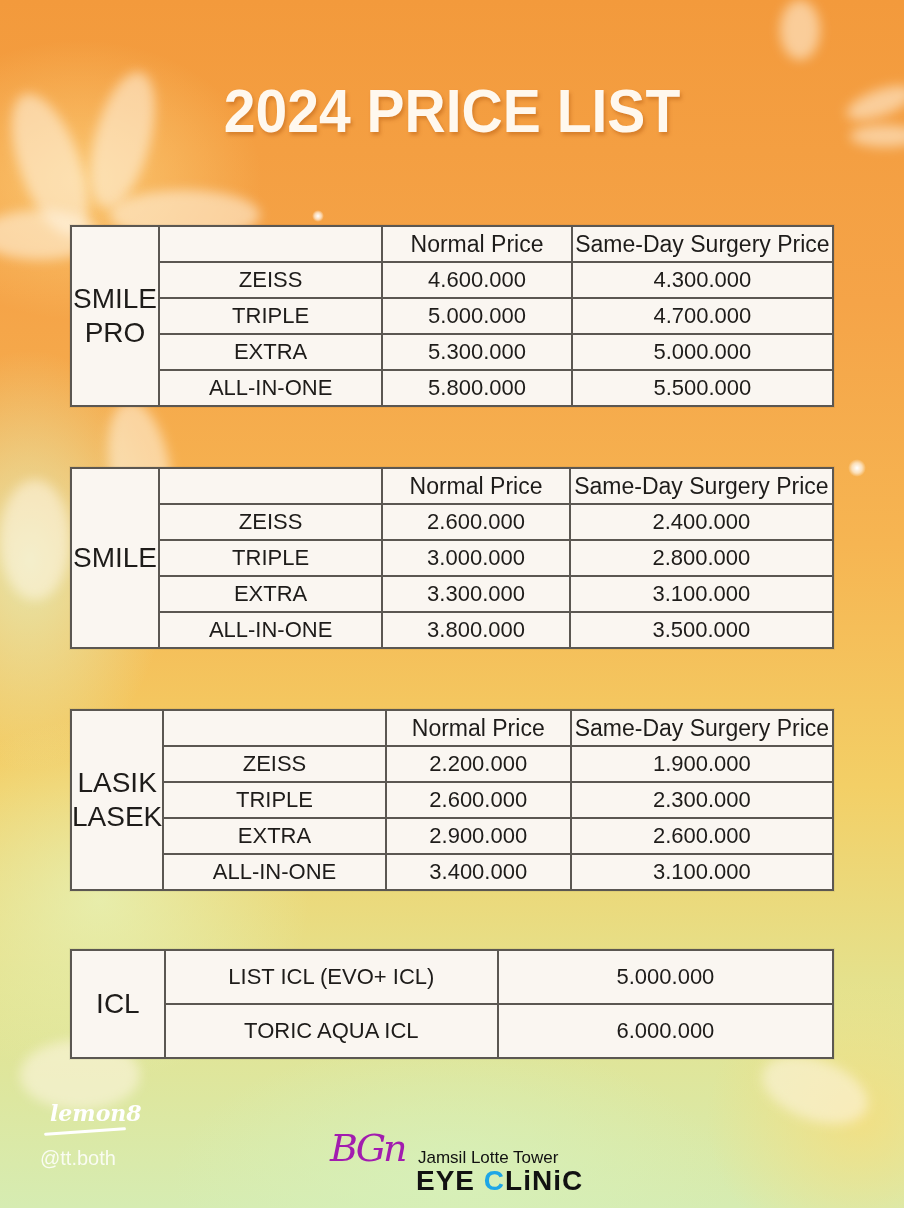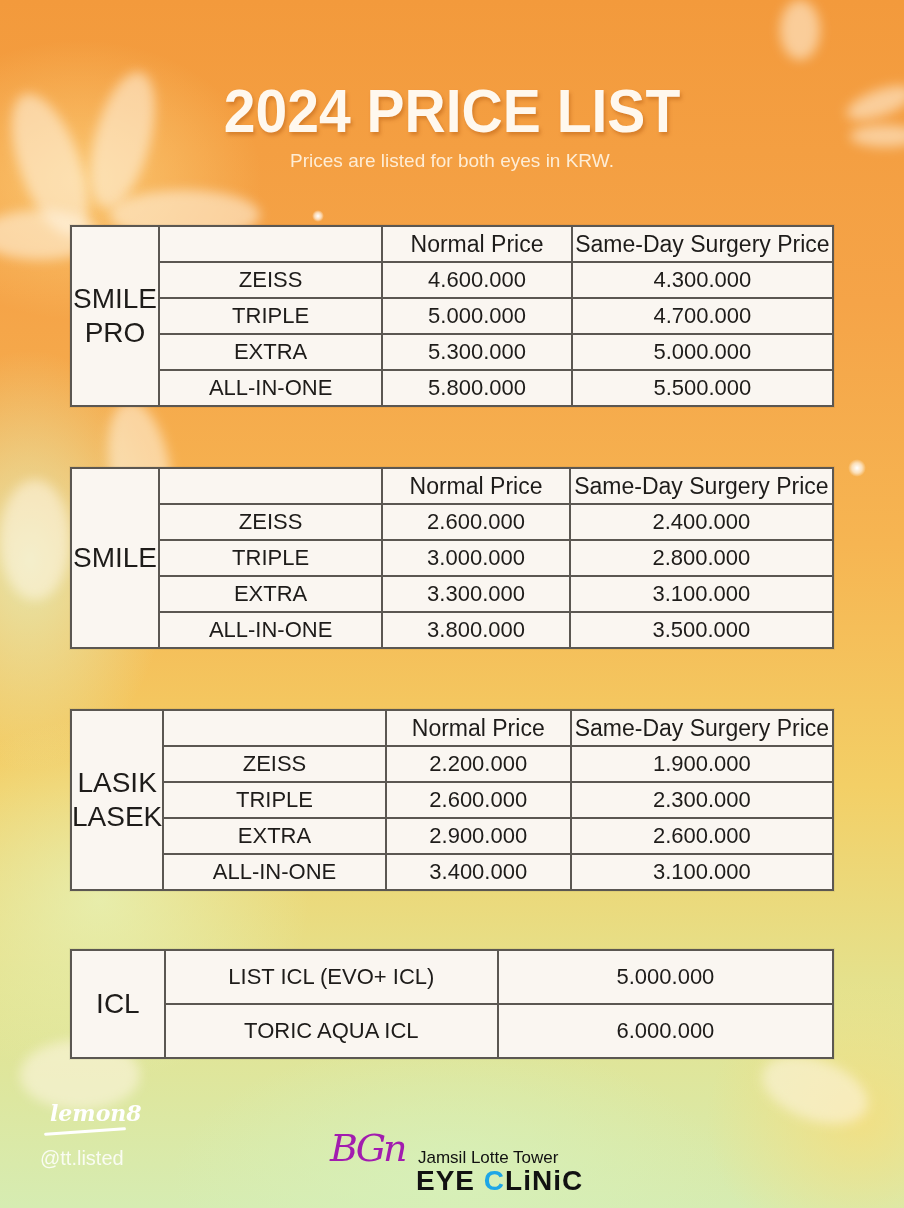--- a/index.html
+++ b/index.html
@@ -61,21 +61,20 @@
 <div class="petal" style="left:780px;top:0px;width:40px;height:60px;"></div>
 <div class="petal" style="left:0px;top:480px;width:70px;height:120px;"></div>
 <div class="petal" style="left:110px;top:400px;width:60px;height:140px;transform:rotate(-10deg);"></div>
 <div class="petal" style="left:20px;top:1040px;width:120px;height:70px;"></div>
 <div class="petal" style="left:760px;top:1060px;width:110px;height:60px;transform:rotate(20deg);"></div>
 <div class="sparkle" style="left:848px;top:459px;"></div>
 <div class="sparkle" style="left:312px;top:210px;width:12px;height:12px;"></div>
 
 <div class="header">
   <div class="title">2024 PRICE LIST</div>
-  <div class="subtitle">Prices are listed for both eyes in KRW.</div>
 </div>
 
 <table class="price t1">
   <colgroup>
       <col style="width:88px">
       <col style="width:224px">
       <col style="width:190px">
       <col style="width:262px">
     </colgroup>
   <tbody>
@@ -204,19 +203,19 @@
   </tr>
   <tr>
     <td>TORIC AQUA ICL</td>
     <td>6.000.000</td>
   </tr>
 </tbody>
   </table>
 
 <div class="lemon8">lemon8</div>
 <div class="lemon8-line"></div>
-<div class="handle">@tt.listed</div>
+<div class="handle">@tt.both</div>
 
 <div class="logo">
   <span class="logo-bgn">BGn</span>
   <span class="logo-eye"><span>EYE </span><span class="accent">C</span><span>LiNiC</span></span>
   <span class="logo-sub">Jamsil Lotte Tower</span>
 </div>
 
 </body></html>

